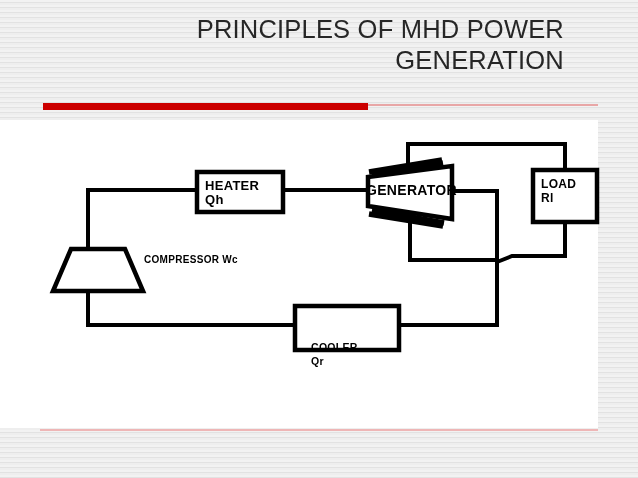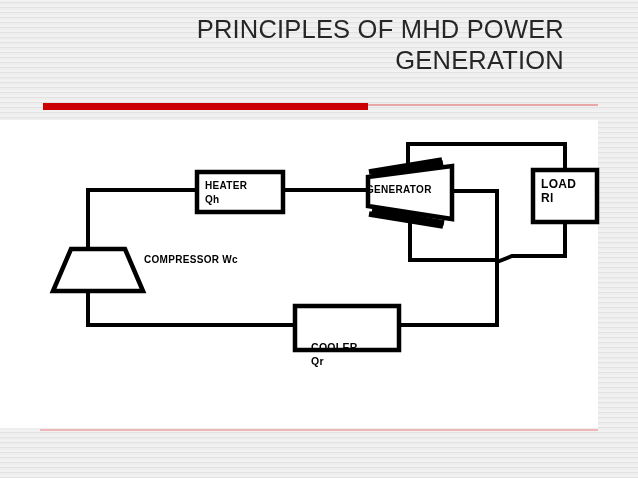--- a/index.html
+++ b/index.html
@@ -99,24 +99,24 @@
   
   .dlabel {
     position: absolute;
     font-family: "Liberation Sans", sans-serif;
     font-weight: bold;
     color: #000000;
     letter-spacing: 0.3px;
     line-height: 14px;
     white-space: pre-line;
   }
-  #label-heater   { left: 205px; top: 179px; font-size: 10px; }
+  #label-heater   { left: 205px; top: 179px; font-size: 13px; }
   #label-cooler   { left: 311px; top: 316px; font-size: 10.5px; margin-top: 24px; }
   #label-load     { left: 541px; top: 177px; font-size: 12px; }
-  #label-generator{ left: 366px; top: 183px; font-size: 10px; }
+  #label-generator{ left: 366px; top: 183px; font-size: 14px; }
   #label-compressor{ left: 144px; top: 253px; font-size: 10px; }
 </style>
 </head>
 <body>
 
 <div id="slide">
 
   <div id="title">PRINCIPLES OF MHD POWER
 GENERATION</div>
 

